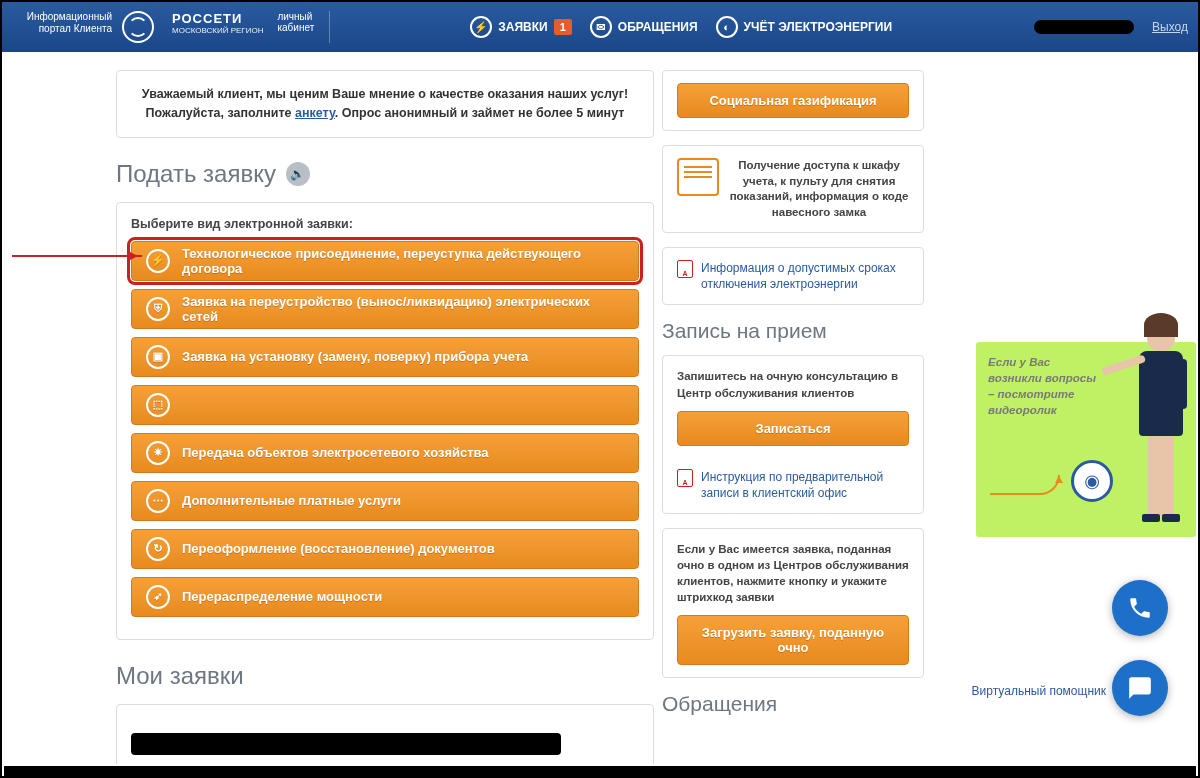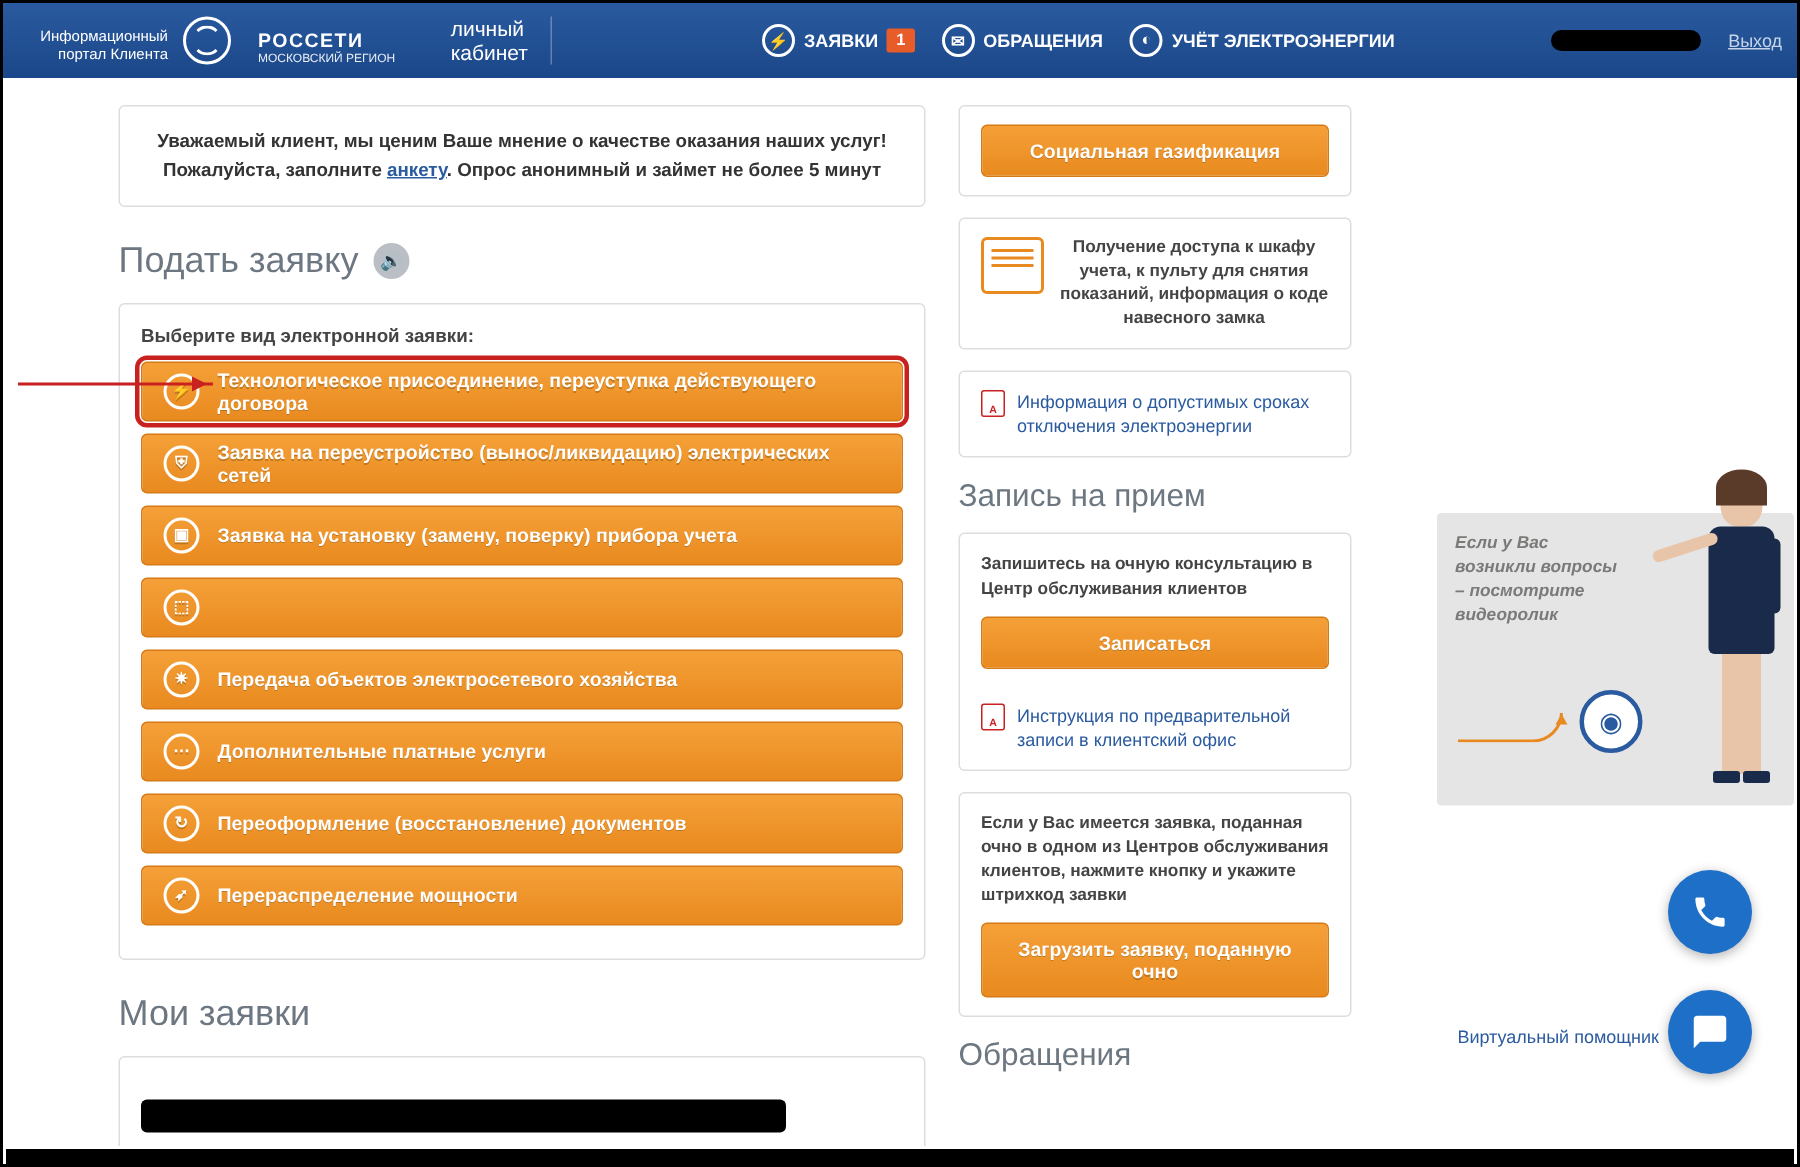--- a/index.html
+++ b/index.html
@@ -1,34 +1,34 @@
 <!DOCTYPE html>
 <html><head>
 <meta charset="utf-8">
 <style>
 *{box-sizing:border-box;margin:0;padding:0}
 body{font-family:Arial,Helvetica,sans-serif;background:#fff;color:#333}
 .frame{border:2px solid #000;width:1200px;height:778px;overflow:hidden;position:relative;background:#fff}
 .header{background:#1a4789;background:linear-gradient(#2a5a9f,#1a4789);height:50px;display:flex;align-items:center;color:#fff;font-size:11px;padding:0 10px}
-.header-left{display:flex;align-items:flex-end;gap:10px;border-right:1px solid rgba(255,255,255,.3);padding-right:15px}
+.header-left{display:flex;align-items:flex-start;gap:10px;border-right:1px solid rgba(255,255,255,.3);padding-right:15px}
 .info-text{width:100px;line-height:1.2;font-size:10px;text-align:right}
 .logo-circ{width:32px;height:32px;border:2px solid #fff;border-radius:50%;position:relative}
 .logo-circ:before{content:"";position:absolute;inset:4px;border:2px solid #fff;border-radius:50%;border-left-color:transparent;border-right-color:transparent}
 .brand{margin-left:8px}
 .brand-t{font-weight:bold;font-size:13px;letter-spacing:1px}
 .brand-s{font-size:8px;opacity:.9}
-.cabinet{margin-left:27px;font-size:14px;line-height:1.1}
+.cabinet{margin-left:4px;font-size:10px;line-height:1.1}
 .nav{display:flex;align-items:center;margin-left:140px;gap:18px}
 .nav-item{display:flex;align-items:center;gap:6px;font-weight:bold;font-size:12px;cursor:pointer}
 .nav-ico{width:22px;height:22px;border:2px solid #fff;border-radius:50%;display:flex;align-items:center;justify-content:center;font-size:11px}
 .badge{background:#e85c2a;color:#fff;padding:2px 6px;border-radius:2px;font-size:11px}
 .user{margin-left:auto;display:flex;align-items:center;gap:18px}
 .user-mask{width:100px;height:14px;background:#000;border-radius:7px}
 .logout{color:#c6d5ea;text-decoration:underline;font-size:12px}
-.content{display:flex;padding:18px 40px 0 77px;gap:22px;height:calc(100% - 62px);overflow:hidden}
+.content{display:flex;padding:18px 40px 0 114px;gap:8px;height:calc(100% - 62px);overflow:hidden}
 .left{width:538px}
 .right{width:262px}
 .banner{background:#fff;border:1px solid #ddd;border-radius:4px;padding:14px 20px;text-align:center;font-size:12.5px;line-height:1.5;color:#444}
 .banner b{color:#333}
 .link{color:#2a5a9f;text-decoration:underline}
 .h2{font-size:24px;color:#6d7781;margin:22px 0 14px;font-weight:normal;display:flex;align-items:center;gap:10px}
 .sound{width:24px;height:24px;background:#b9bfc5;border-radius:50%;display:inline-flex;align-items:center;justify-content:center;color:#fff;font-size:12px}
 .panel{background:#fff;border:1px solid #ddd;border-radius:4px;padding:14px}
 .panel-t{font-size:12.5px;font-weight:bold;color:#444;margin-bottom:10px}
 .opt{display:flex;align-items:center;gap:12px;background:linear-gradient(#f5a038,#e88a1f);border:1px solid #d67a15;border-radius:4px;padding:0 14px;height:40px;color:#fff;font-size:13px;font-weight:bold;margin-bottom:8px;cursor:pointer;text-shadow:0 1px 0 rgba(0,0,0,.2)}
@@ -40,21 +40,21 @@
 .card-ico{width:42px;height:38px;border:2px solid #e88a1f;border-radius:4px;flex-shrink:0;position:relative}
 .card-ico:before{content:"";position:absolute;top:6px;left:5px;right:5px;height:2px;background:#e88a1f;box-shadow:0 5px 0 #e88a1f,0 10px 0 #e88a1f}
 .card-txt{font-size:11.5px;font-weight:bold;color:#444;text-align:center;line-height:1.35}
 .doc-link{display:flex;gap:8px;align-items:flex-start}
 .doc-ico{width:16px;height:18px;border:1px solid #c92020;border-radius:2px;flex-shrink:0;position:relative;font-size:7px;color:#c92020;display:flex;align-items:flex-end;justify-content:center;font-weight:bold}
 .dl{color:#2a5a9f;font-size:12px;line-height:1.35}
 .rh{font-size:21px;color:#6d7781;margin:8px 0 12px;font-weight:normal}
 .small{font-size:11.5px;font-weight:bold;color:#444;line-height:1.4;margin-bottom:10px}
 .arrow{position:absolute;top:253px;left:10px;width:130px;height:2px;background:#c92020}
 .arrow:after{content:"";position:absolute;right:-1px;top:-4px;border:5px solid transparent;border-left:10px solid #c92020}
-.assistant{position:absolute;right:2px;top:340px;width:238px;height:195px;background:#e5e5e5;border-radius:3px;padding:12px;display:flex}
+.assistant{position:absolute;right:2px;top:340px;width:220px;height:195px;background:#bef264;border-radius:3px;padding:12px;display:flex}
 .assistant-txt{font-size:11.5px;font-style:italic;color:#7a7a78;font-weight:bold;line-height:1.4;width:110px}
 .play{position:absolute;width:42px;height:42px;border:3px solid #2a5a9f;border-radius:50%;bottom:35px;left:95px;background:#fff;display:flex;align-items:center;justify-content:center;color:#2a5a9f;font-size:18px}
 .curve{position:absolute;bottom:42px;left:14px;width:70px;height:20px;border-bottom:2px solid #e88a1f;border-right:2px solid #e88a1f;border-radius:0 0 30px 0}
 .curve:after{content:"";position:absolute;right:-5px;top:-3px;border:4px solid transparent;border-bottom:7px solid #e88a1f}
 .lady{position:absolute;right:-3px;top:315px;width:80px;height:220px}
 .lady .head{width:28px;height:34px;background:#e8c5a8;border-radius:50% 50% 40% 40%;margin:0 auto;position:relative}
 .lady .hair{position:absolute;top:-4px;left:-3px;right:-3px;height:24px;background:#5a3a28;border-radius:50% 50% 0 0}
 .lady .body{width:44px;height:85px;background:#1a2a4a;margin:0 auto;border-radius:8px 8px 4px 4px;position:relative}
 .lady .arm-l{position:absolute;width:45px;height:8px;background:#e8c5a8;top:10px;left:-38px;border-radius:4px;transform:rotate(-18deg)}
 .lady .arm-r{position:absolute;width:8px;height:50px;background:#1a2a4a;top:8px;right:-4px;border-radius:4px}

